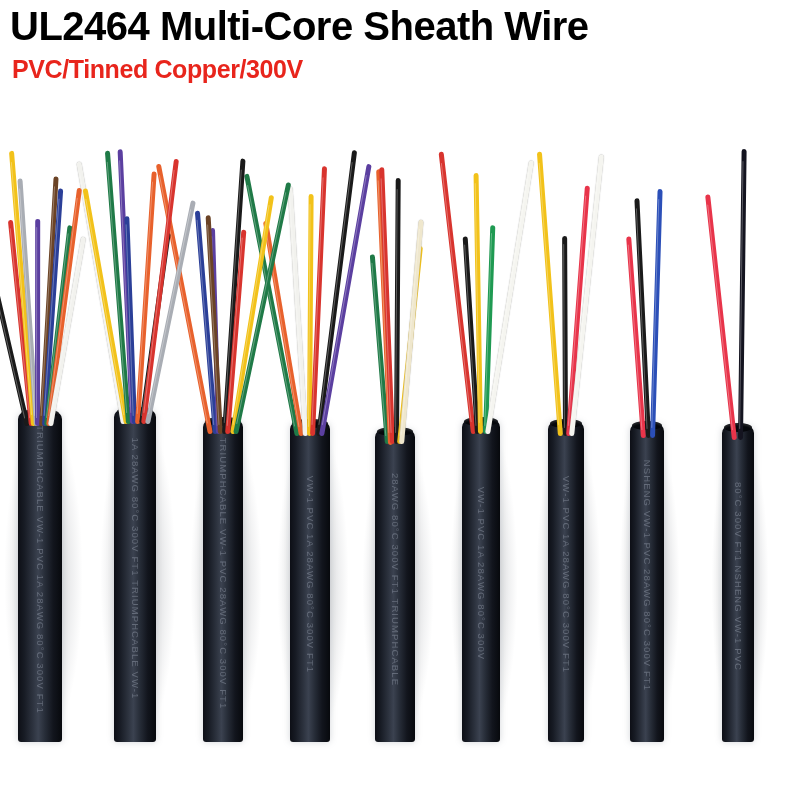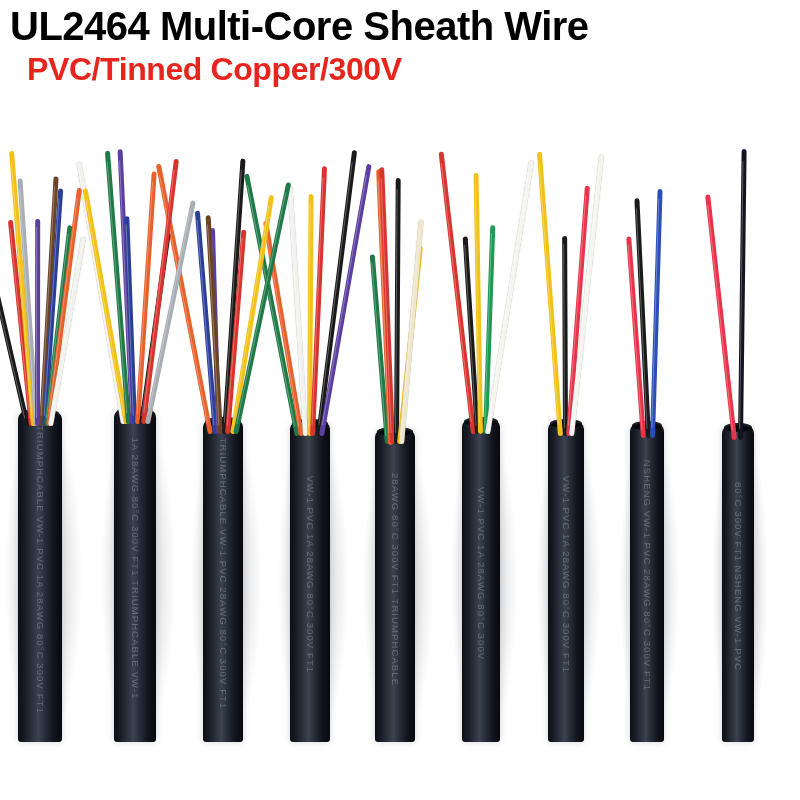--- a/index.html
+++ b/index.html
@@ -29,22 +29,22 @@
     padding: 2px 0 0 10px;
     font-size: 40px;
     line-height: 48px;
     font-weight: 700;
     color: #000000;
     letter-spacing: -0.5px;
     white-space: nowrap;
   }
   #sub-title {
     margin: 0;
-    padding: 3px 0 0 27px;
-    font-size: 32px;
+    padding: 3px 0 0 12px;
+    font-size: 25px;
     line-height: 33px;
     font-weight: 700;
     color: #e8251c;
     letter-spacing: -0.4px;
     white-space: nowrap;
   }
 
   
   #spec-banner {
     position: absolute;

